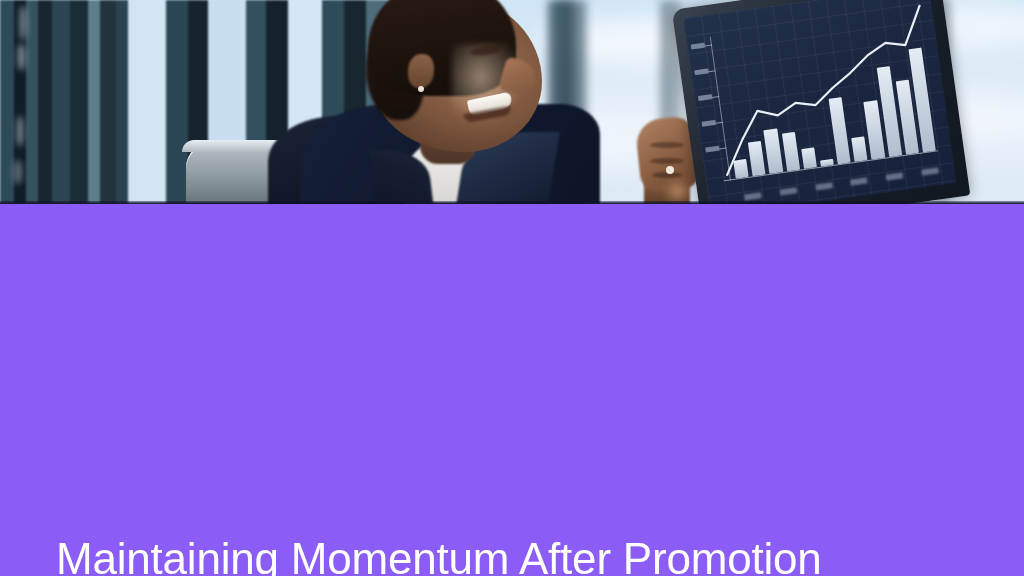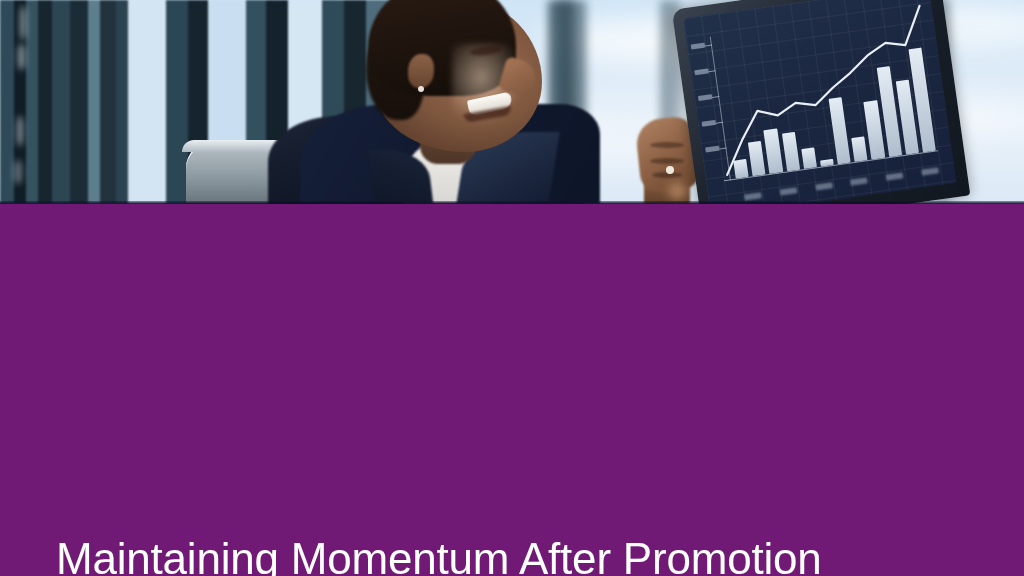--- a/index.html
+++ b/index.html
@@ -375,21 +375,21 @@
   
   .hero-edge {
     position:absolute; left:0; bottom:0; width:1024px; height:3px;
     background:linear-gradient(180deg,rgba(11,15,38,.35),#0b0f26);
   }
 
   
   #content {
     position:absolute; left:0; top:204px;
     width:1024px; height:372px;
-    background:#701a75;
+    background:#8b5cf6;
   }
   #slide-title {
     position:absolute; left:56px; top:330px;
     font-size:44px;
     font-weight:400;
     color:#ffffff;
     letter-spacing:-0.2px;
     white-space:nowrap;
     line-height:1.15;
   }

